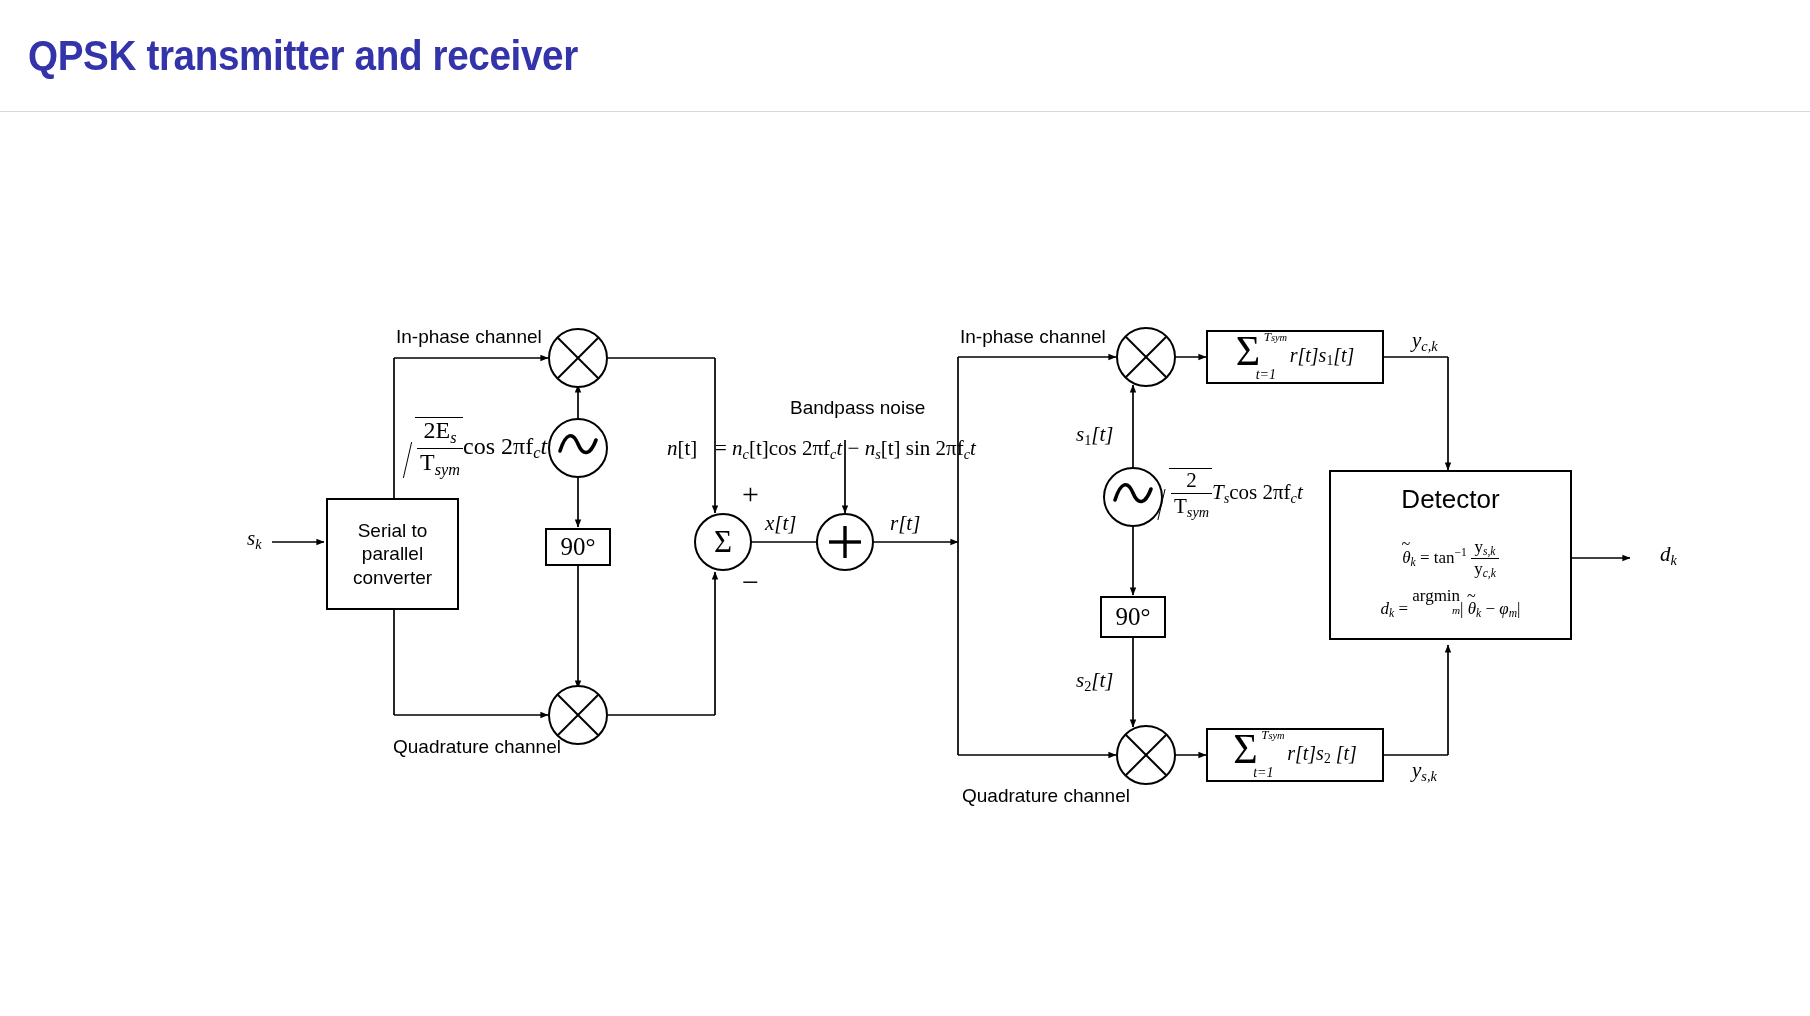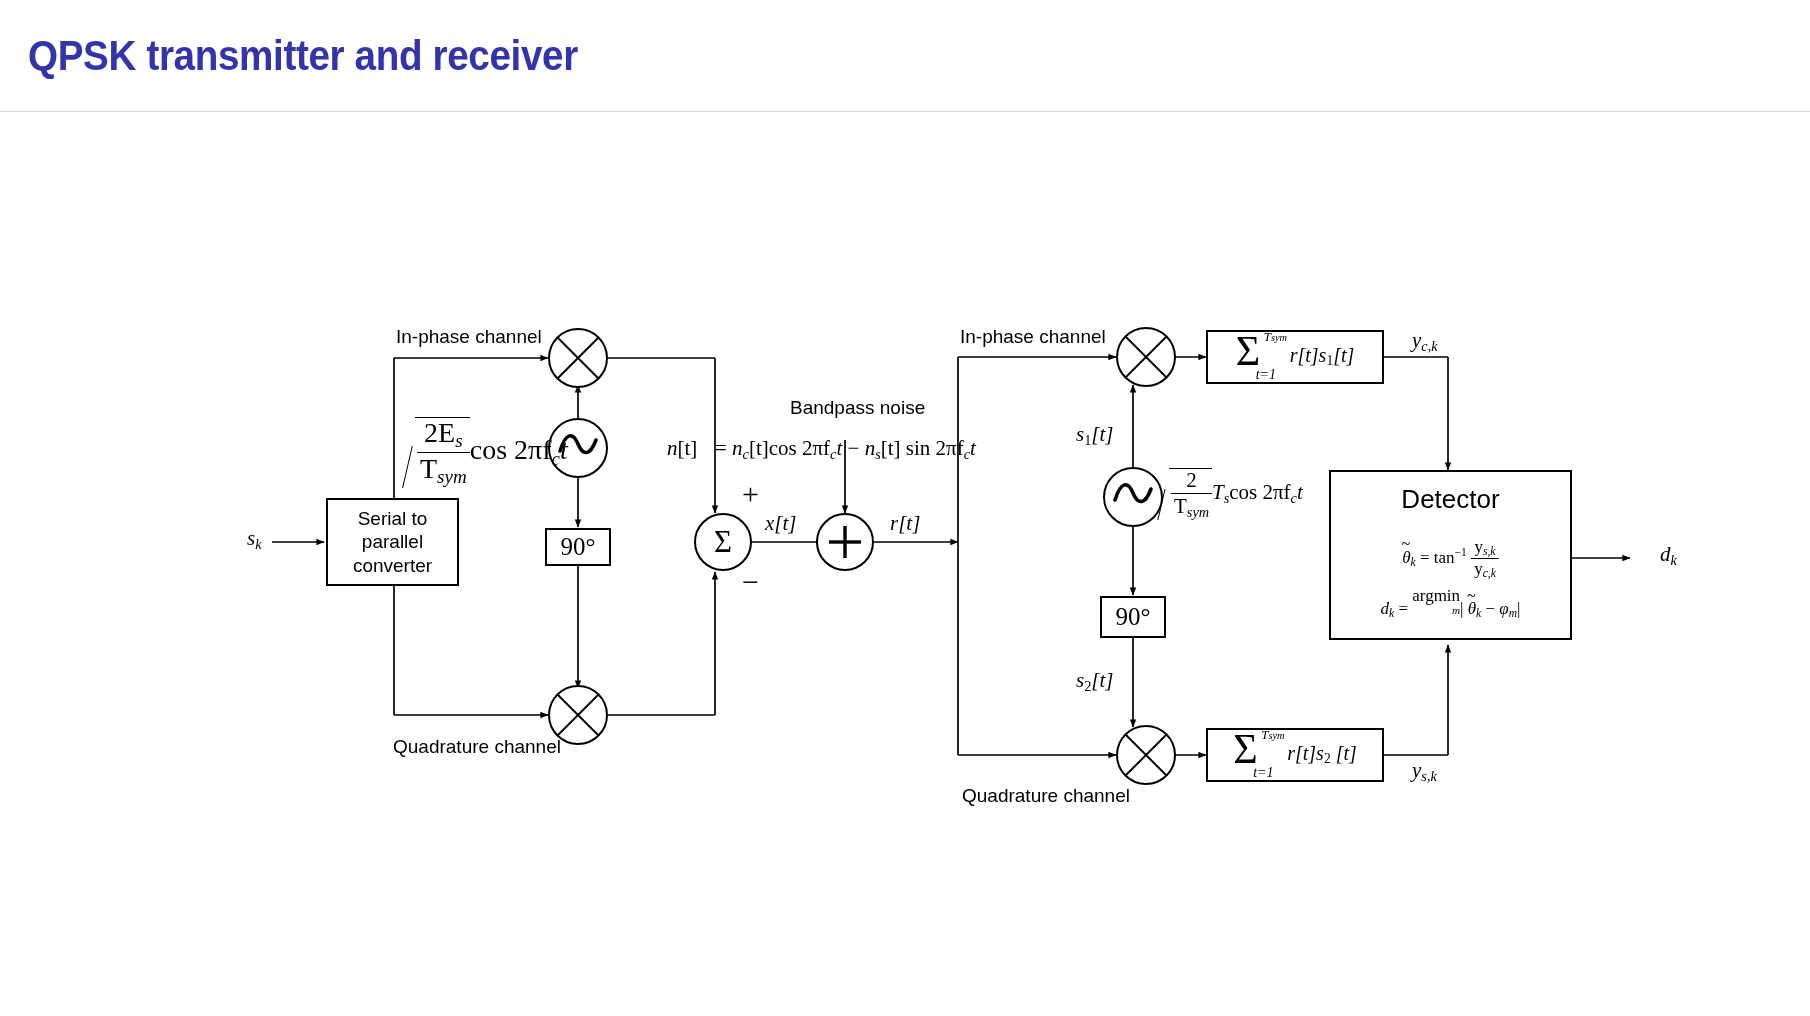--- a/index.html
+++ b/index.html
@@ -274,21 +274,21 @@
       <line x1="1448" y1="755" x2="1448" y2="645" marker-end="url(#arw)"></line>
 
       <line x1="1572" y1="558" x2="1630" y2="558" marker-end="url(#arw)"></line>
     </g>
   </svg>
 
   <div class="lbl math" style="left:247px; top:528px;text-align:center;">
     <span>s</span><span class="sub">k</span>
   </div>
 
-  <div class="box box-sp" style="left:326px; top:498px; width:133px; height:88px;">
+  <div class="box box-sp" style="left:326px; top:498px; width:133px; height:112px;">
     <div>
       <div>Serial to</div>
       <div>parallel</div>
       <div>converter</div>
     </div>
   </div>
 
   <div class="lbl" style="left:396px; top:327px;">In-phase channel</div>
   <div class="lbl" style="left:393px; top:737px;">Quadrature channel</div>
 
@@ -302,21 +302,21 @@
   <svg class="glyph" style="left:548px; top:685px; width:60px; height:60px;">
     <line x1="10" y1="10" x2="50" y2="50" stroke="#000" stroke-width="2"></line>
     <line x1="50" y1="10" x2="10" y2="50" stroke="#000" stroke-width="2"></line>
   </svg>
 
   <div class="circ" style="left:548px; top:418px; width:60px; height:60px;"></div>
   <svg class="glyph" style="left:548px; top:418px; width:60px; height:60px;">
     <path d="M12,33 C18,14 25,14 30,26 C35,38 42,38 48,22" stroke="#000" stroke-width="3.6" fill="none" stroke-linecap="round"></path>
   </svg>
 
-  <div class="math" style="position:absolute; left:404px; top:417px; font-size:28px;">
+  <div class="math" style="position:absolute; left:404px; top:417px; font-size:24px;">
     <span class="radic">
       <span class="frac">
         <span class="num"><span>2E</span><span class="sub">s</span></span>
         <span class="den"><span>T</span><span class="sub">sym</span></span>
       </span>
     </span><span class="up">cos 2πf</span><span class="sub">c</span><span>t</span>
   </div>
 
   <div class="box box-90" style="left:545px; top:528px; width:66px; height:38px;">90°</div>
 

